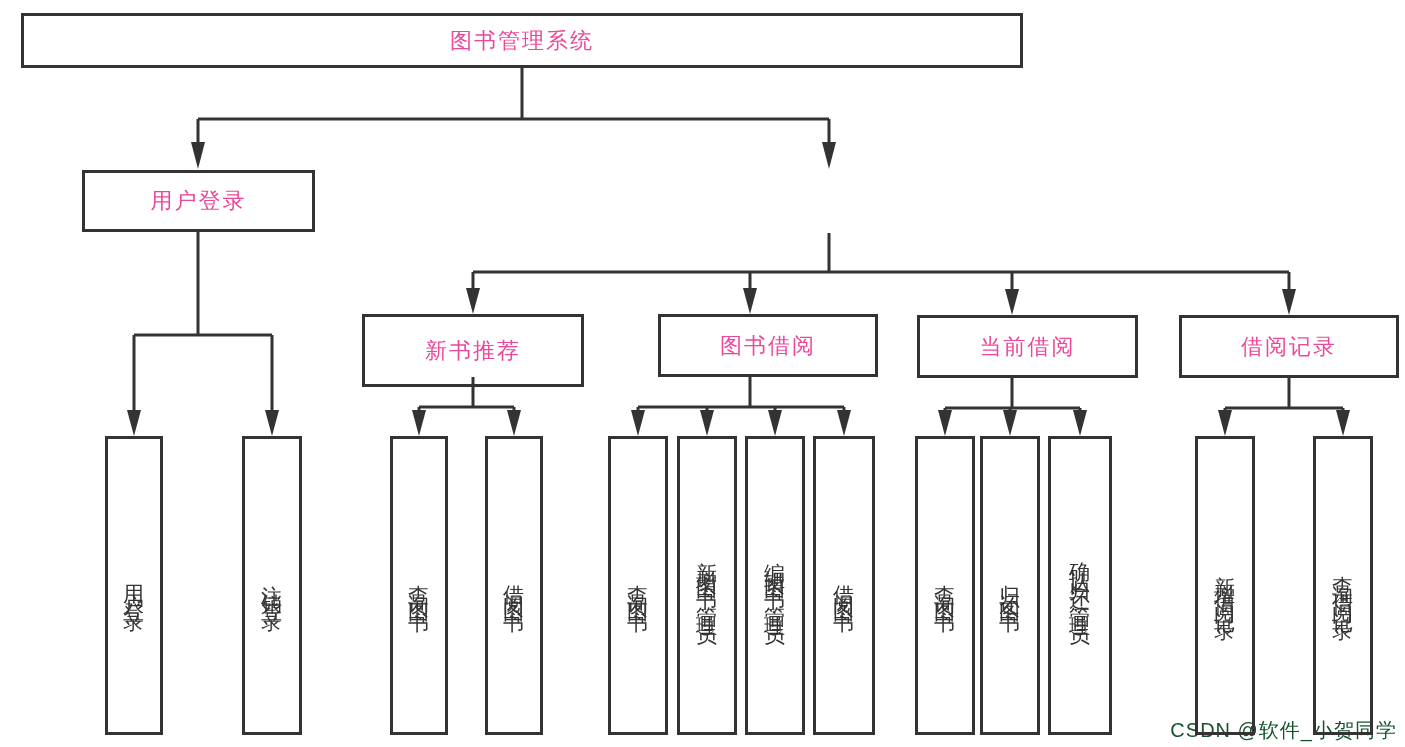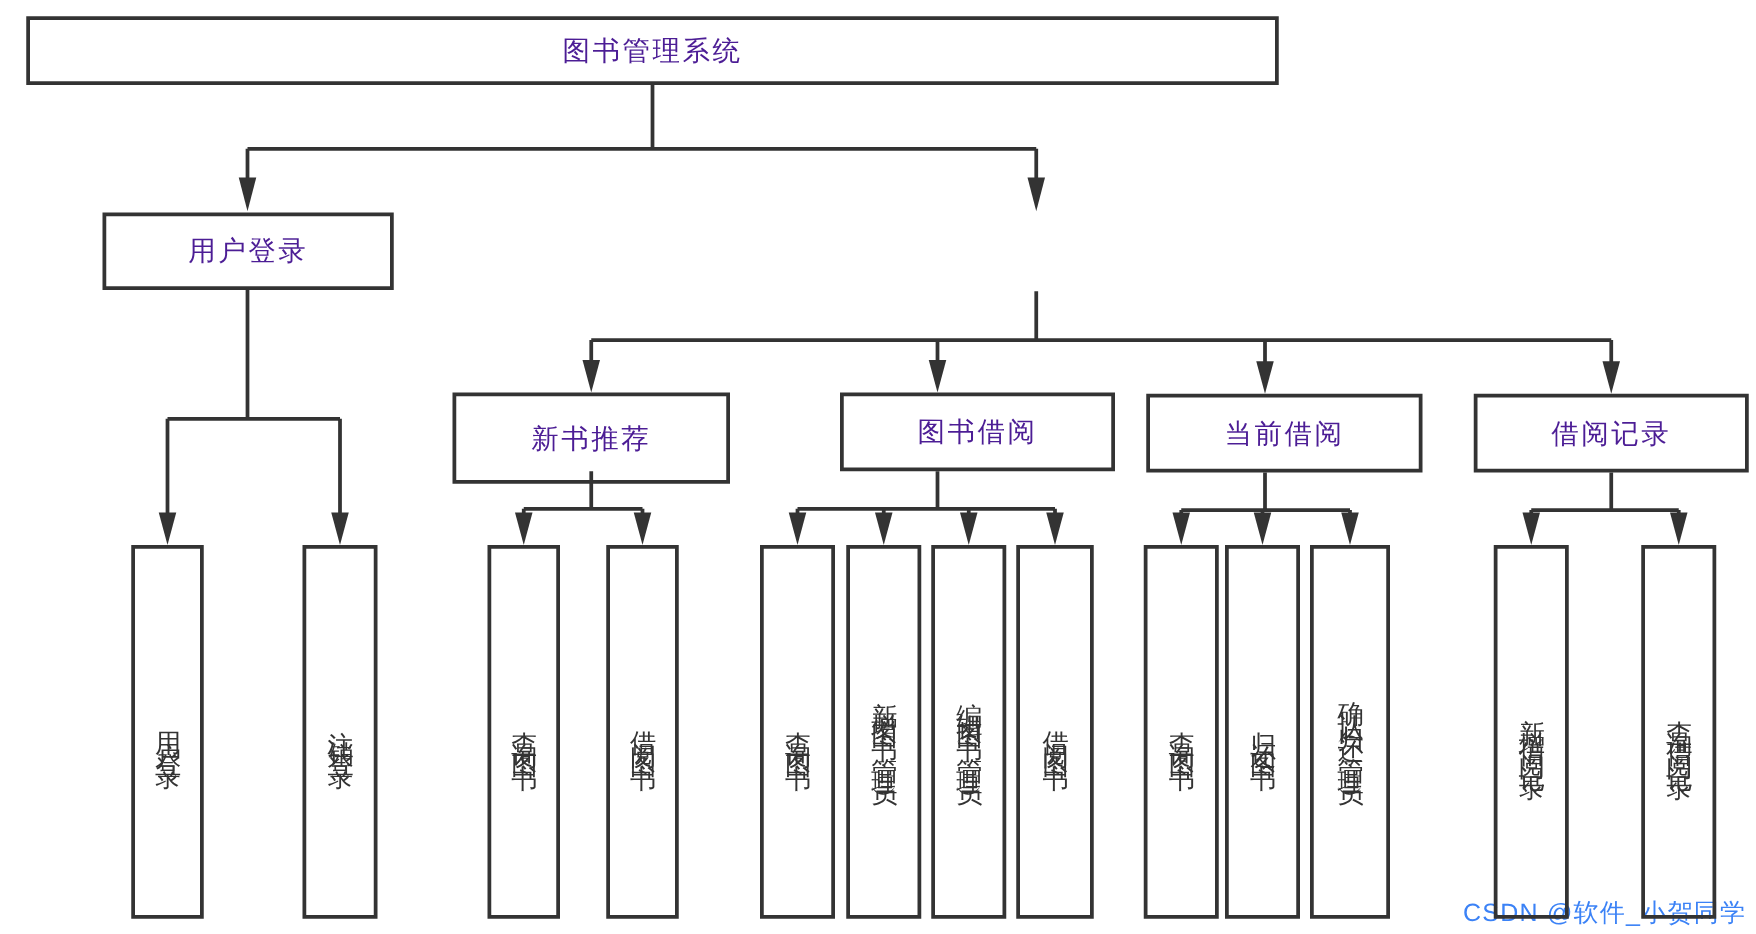--- a/index.html
+++ b/index.html
@@ -13,32 +13,32 @@
   .wires{position:absolute;left:0;top:0;z-index:1;}
   .box{
     position:absolute;
     box-sizing:border-box;
     border:3px solid #333333;
     background:transparent;
     display:flex;align-items:center;justify-content:center;
     z-index:2;
   }
   .hbox span{
-    font-size:22px;color:#4c1d95;letter-spacing:2px;white-space:nowrap;
+    font-size:22px;color:#ec4899;letter-spacing:2px;white-space:nowrap;
   }
   .vbox span{
     writing-mode:vertical-rl;
     text-orientation:mixed;
     font-size:21px;color:#333333;letter-spacing:9px;
     line-height:1;white-space:nowrap;
   }
   .watermark{
     position:absolute;
     right:8px;top:717px;
-    font-size:20px;color:#3b82f6;letter-spacing:1px;
+    font-size:20px;color:#14532d;letter-spacing:1px;
     z-index:0;white-space:nowrap;
   }
 </style>
 </head>
 <body>
 
 <div class="canvas">
 
   <svg class="wires" width="1405" height="747" viewBox="0 0 1405 747">
     <g stroke="#333333" stroke-width="3" fill="none">
@@ -86,21 +86,21 @@
     <span>图书管理系统</span>
   </div>
 
   <div class="box hbox" style="left:82px;top:170px;width:233px;height:62px;">
     <span>用户登录</span>
   </div>
 
   <div class="box hbox" style="left:362px;top:314px;width:222px;height:73px;">
     <span>新书推荐</span>
   </div>
-  <div class="box hbox" style="left:672px;top:314px;width:220px;height:63px;">
+  <div class="box hbox" style="left:658px;top:314px;width:220px;height:63px;">
     <span>图书借阅</span>
   </div>
   <div class="box hbox" style="left:902px;top:315px;width:221px;height:63px;margin-left:15px;">
     <span>当前借阅</span>
   </div>
   <div class="box hbox" style="left:1179px;top:315px;width:220px;height:63px;">
     <span>借阅记录</span>
   </div>
 
   <div class="box vbox" style="left:105px;top:436px;width:58px;height:299px;">

